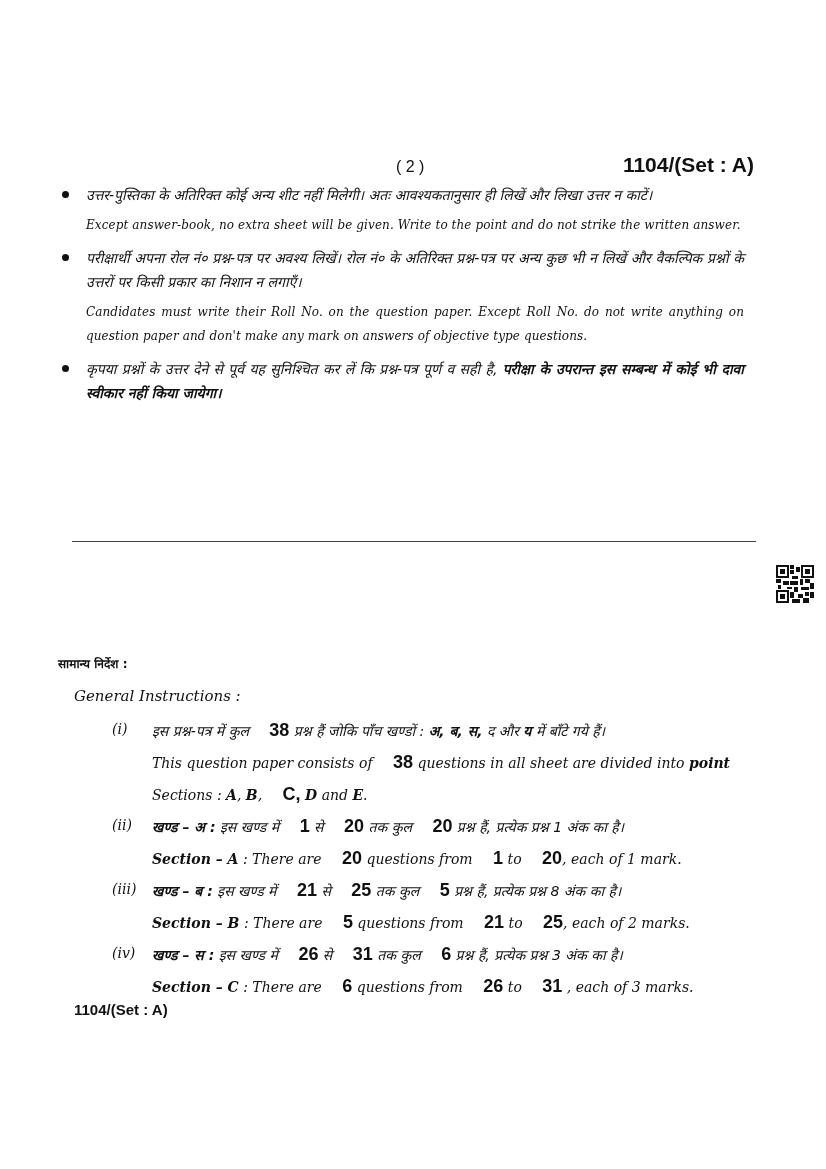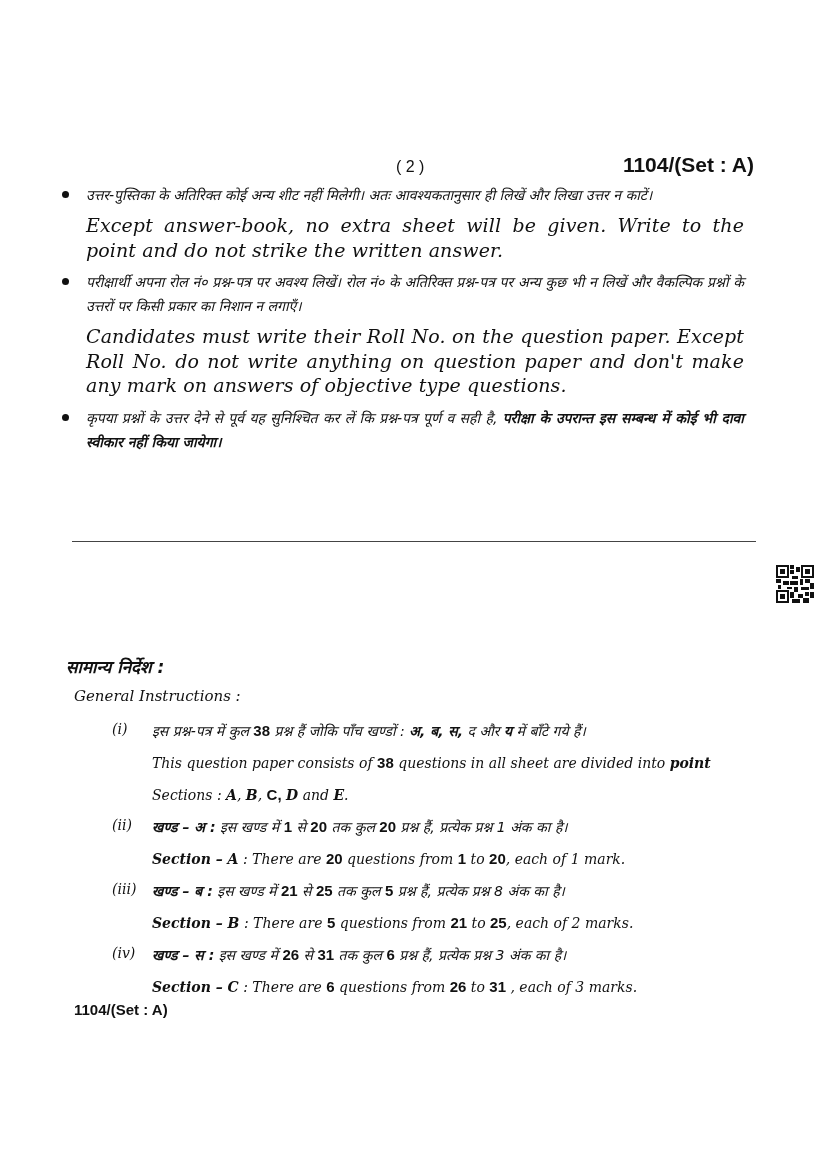--- a/index.html
+++ b/index.html
@@ -3,33 +3,33 @@
 <meta charset="utf-8">
 <style>
   html, body { margin: 0; padding: 0; background: #ffffff; }
   body { width: 826px; height: 1169px; position: relative; overflow: hidden; color: #111; font-family: "DejaVu Serif", serif; }
   .page-num { position: absolute; left: 396px; top: 158px; font-family: "Liberation Sans", sans-serif; font-size: 16px; }
   .code-top { position: absolute; right: 72px; top: 153px; font-family: "Liberation Sans", sans-serif; font-weight: bold; font-size: 21px; }
   .bullets { position: absolute; left: 60px; top: 183px; width: 684px; }
   .bullet { position: relative; padding-left: 26px; margin-bottom: 8px; }
   .bullet .dot { position: absolute; left: 2px; top: 8px; width: 7px; height: 7px; border-radius: 50%; background: #111; }
   .hi { font-family: "DejaVu Sans", sans-serif; font-style: italic; font-size: 14px; line-height: 24px; text-align: justify; margin: 0 0 6px 0; }
-  .en { font-family: "DejaVu Serif", serif; font-style: italic; font-size: 19px; line-height: 24.5px; text-align: justify; margin: 0; letter-spacing: 0.1px; }
+  .en { font-family: "DejaVu Serif", serif; font-style: italic; font-size: 12px; line-height: 24.5px; text-align: justify; margin: 0; letter-spacing: 0.1px; }
   .b { font-weight: bold; }
   .rule { position: absolute; left: 72px; top: 541px; width: 684px; height: 1px; background: #444; }
   .qr { position: absolute; left: 776px; top: 565px; width: 38px; height: 38px; }
-  .gi-hi { position: absolute; left: 66px; top: 655px; font-family: "DejaVu Sans", sans-serif; font-style: italic; font-weight: bold; font-size: 17px; }
+  .gi-hi { position: absolute; left: 58px; top: 655px; font-family: "DejaVu Sans", sans-serif; font-weight: bold; font-size: 12px; }
   .gi-en { position: absolute; left: 74px; top: 687px; font-family: "DejaVu Serif", serif; font-style: italic; font-weight: normal; font-size: 15px; }
   .items { position: absolute; left: 112px; top: 715px; width: 650px; }
   .item { position: relative; padding-left: 40px; }
   .item .num { position: absolute; left: 0; top: 0; font-family: "DejaVu Serif", serif; font-style: italic; font-size: 14px; line-height: 28px; }
   .item .l { font-size: 14px; line-height: 31px; font-style: italic; white-space: nowrap; }
   .item .l.hi2 { font-family: "DejaVu Sans", sans-serif; }
   .item .l.en2 { font-family: "DejaVu Serif", serif; }
-  .num-b { font-family: "Liberation Sans", sans-serif; font-weight: bold; font-style: normal; font-size: 15px; }
+  .num-b { font-family: "Liberation Sans", sans-serif; font-weight: bold; font-style: normal; font-size: 18px; margin-left: 16px; }
   .code-bottom { position: absolute; left: 74px; top: 1001px; font-family: "Liberation Sans", sans-serif; font-weight: bold; font-size: 15px; }
 </style>
 </head>
 <body>
 
 <div class="page-num">( 2 )</div>
 <div class="code-top">1104/(Set : A)</div>
 
 <div class="bullets">
   <div class="bullet">

